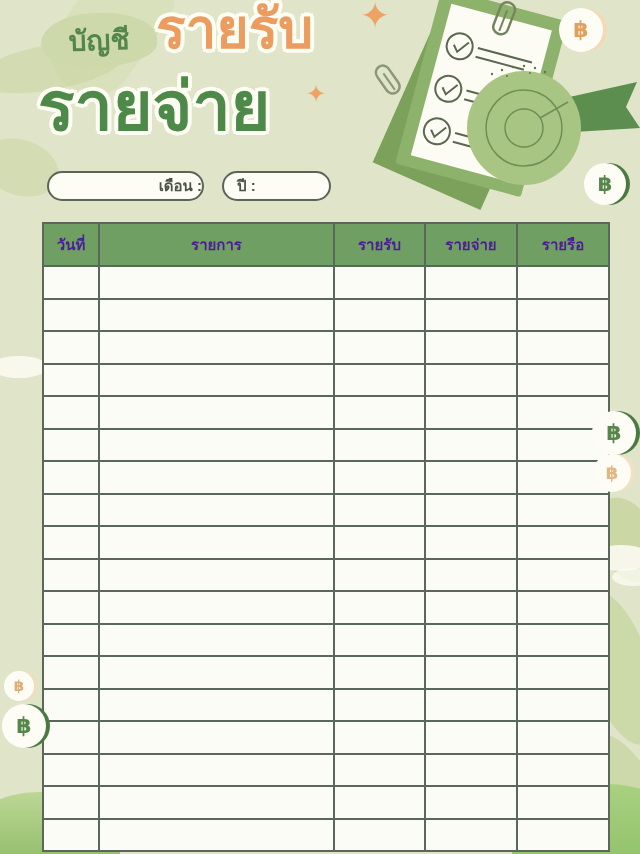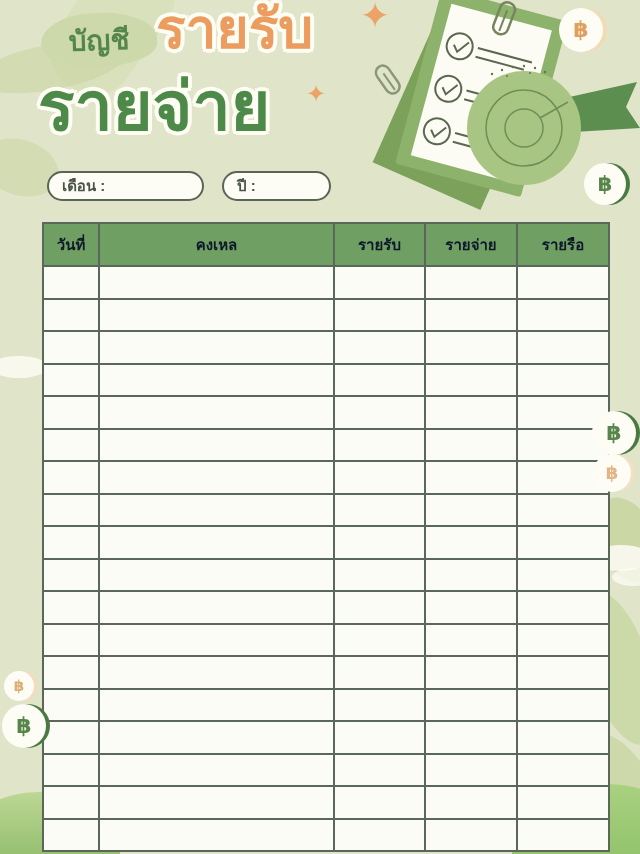--- a/index.html
+++ b/index.html
@@ -47,31 +47,31 @@
   .title-income  { left:156px; top:2px;  font-size:55px; color:#ec9c5e; }
   .title-expense { left:38px;  top:72px; font-size:68px; color:#4d8948; }
 
   
   .pill {
     position:absolute; height:30px; box-sizing:border-box;
     background:#fdfdf6; border:2px solid #5a6556; border-radius:999px;
     display:flex; align-items:center; padding-left:13px;
     font-size:15px; font-weight:bold; color:#4a5446;
   }
-  .pill-month { left:47px;  top:171px; width:157px; }
+  .pill-month { left:47px;  top:171px; width:157px;justify-content:flex-end; }
   .pill-year  { left:222px; top:171px; width:109px; }
 
   
   .ledger {
     position:absolute; left:42px; top:222px; z-index:2;
     border-collapse:collapse; table-layout:fixed; width:556px;
   }
   .ledger th, .ledger td { border:2px solid #5c675b; padding:0; }
   .ledger th {
-    background:#6f9f63; color:#0f172a; font-size:15px; font-weight:bold;
+    background:#6f9f63; color:#4c1d95; font-size:15px; font-weight:bold;
     height:41px; text-align:center;
   }
   .ledger td { background:#fbfcf6; height:30.5px; }
   .c0 { width:54px; } .c1 { width:233px; } .c2 { width:89px; }
   .c3 { width:90px; } .c4 { width:90px; }
 
   
   .coin { position:absolute; border-radius:50%; z-index:3; }
   .coin .face {
     position:absolute; inset:0; border-radius:50%; background:#fdfdf6;
@@ -198,21 +198,21 @@
   </div>
   <div class="pill pill-year">
     <span>ปี :</span>
     <span></span>
   </div>
 
   <table class="ledger">
     <thead>
       <tr>
         <th class="c0">วันที่</th>
-        <th class="c1">คงเหล</th>
+        <th class="c1">รายการ</th>
         <th class="c2">รายรับ</th>
         <th class="c3">รายจ่าย</th>
         <th class="c4">รายรือ</th>
       </tr>
     </thead>
     <tbody>
         <tr>
           <td class="c0"></td>
           <td class="c1"></td>
           <td class="c2"></td>

